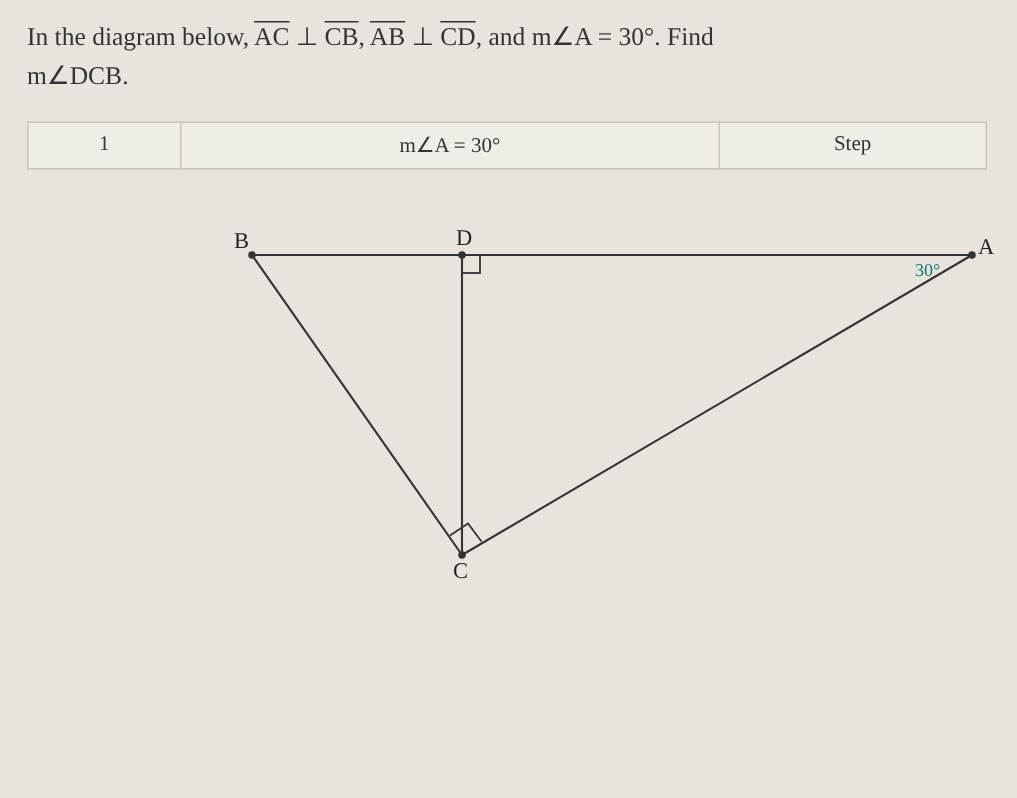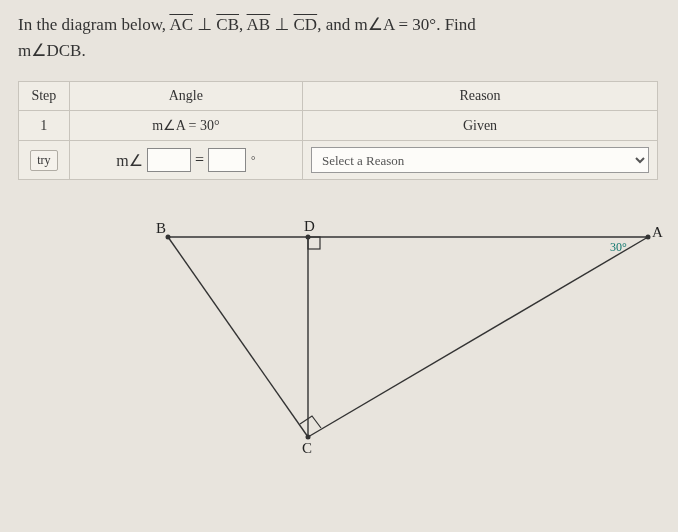--- a/index.html
+++ b/index.html
@@ -102,48 +102,24 @@
 <div class="problem-text">
   <span>In the diagram below, </span>
   <span class="overline">AC</span><span> ⊥ </span><span class="overline">CB</span><span>, </span>
   <span class="overline">AB</span><span> ⊥ </span><span class="overline">CD</span><span>, and </span>
   <span>m∠A = 30°</span><span>. Find</span><br>
   <span>m∠DCB.</span>
 </div>
 
 <table class="proof">
   <tbody>
-      <tr>
-    <th class="col-step">Step</th>
-    <th class="col-angle">Angle</th>
-    <th class="col-reason">Reason</th>
-  </tr>
   <tr>
     <td>1</td>
     <td>m∠A = 30°</td>
-    <td>Given</td>
-  </tr>
-  <tr>
-    <td>
-      <span class="try-btn">try</span>
-    </td>
-    <td>
-      <span class="angle-row">
-        <span>m∠</span>
-        <input class="box-input" style="">
-        <span>=</span>
-        <input class="box-input small" style="">
-        <span class="deg-sup">°</span>
-      </span>
-    </td>
-    <td>
-      <select class="reason-select">
-        <option>Select a Reason</option>
-      </select>
-    </td>
+    <td>Step</td>
   </tr>
 </tbody>
   </table>
 
 <div class="diagram-wrap">
   <svg width="640" height="260">
     <line x1="150" y1="35" x2="630" y2="35" stroke="#333" stroke-width="1.4"></line>
     <line x1="150" y1="35" x2="290" y2="235" stroke="#333" stroke-width="1.4"></line>
     <line x1="630" y1="35" x2="290" y2="235" stroke="#333" stroke-width="1.4"></line>
     <line x1="290" y1="35" x2="290" y2="235" stroke="#333" stroke-width="1.4"></line>

